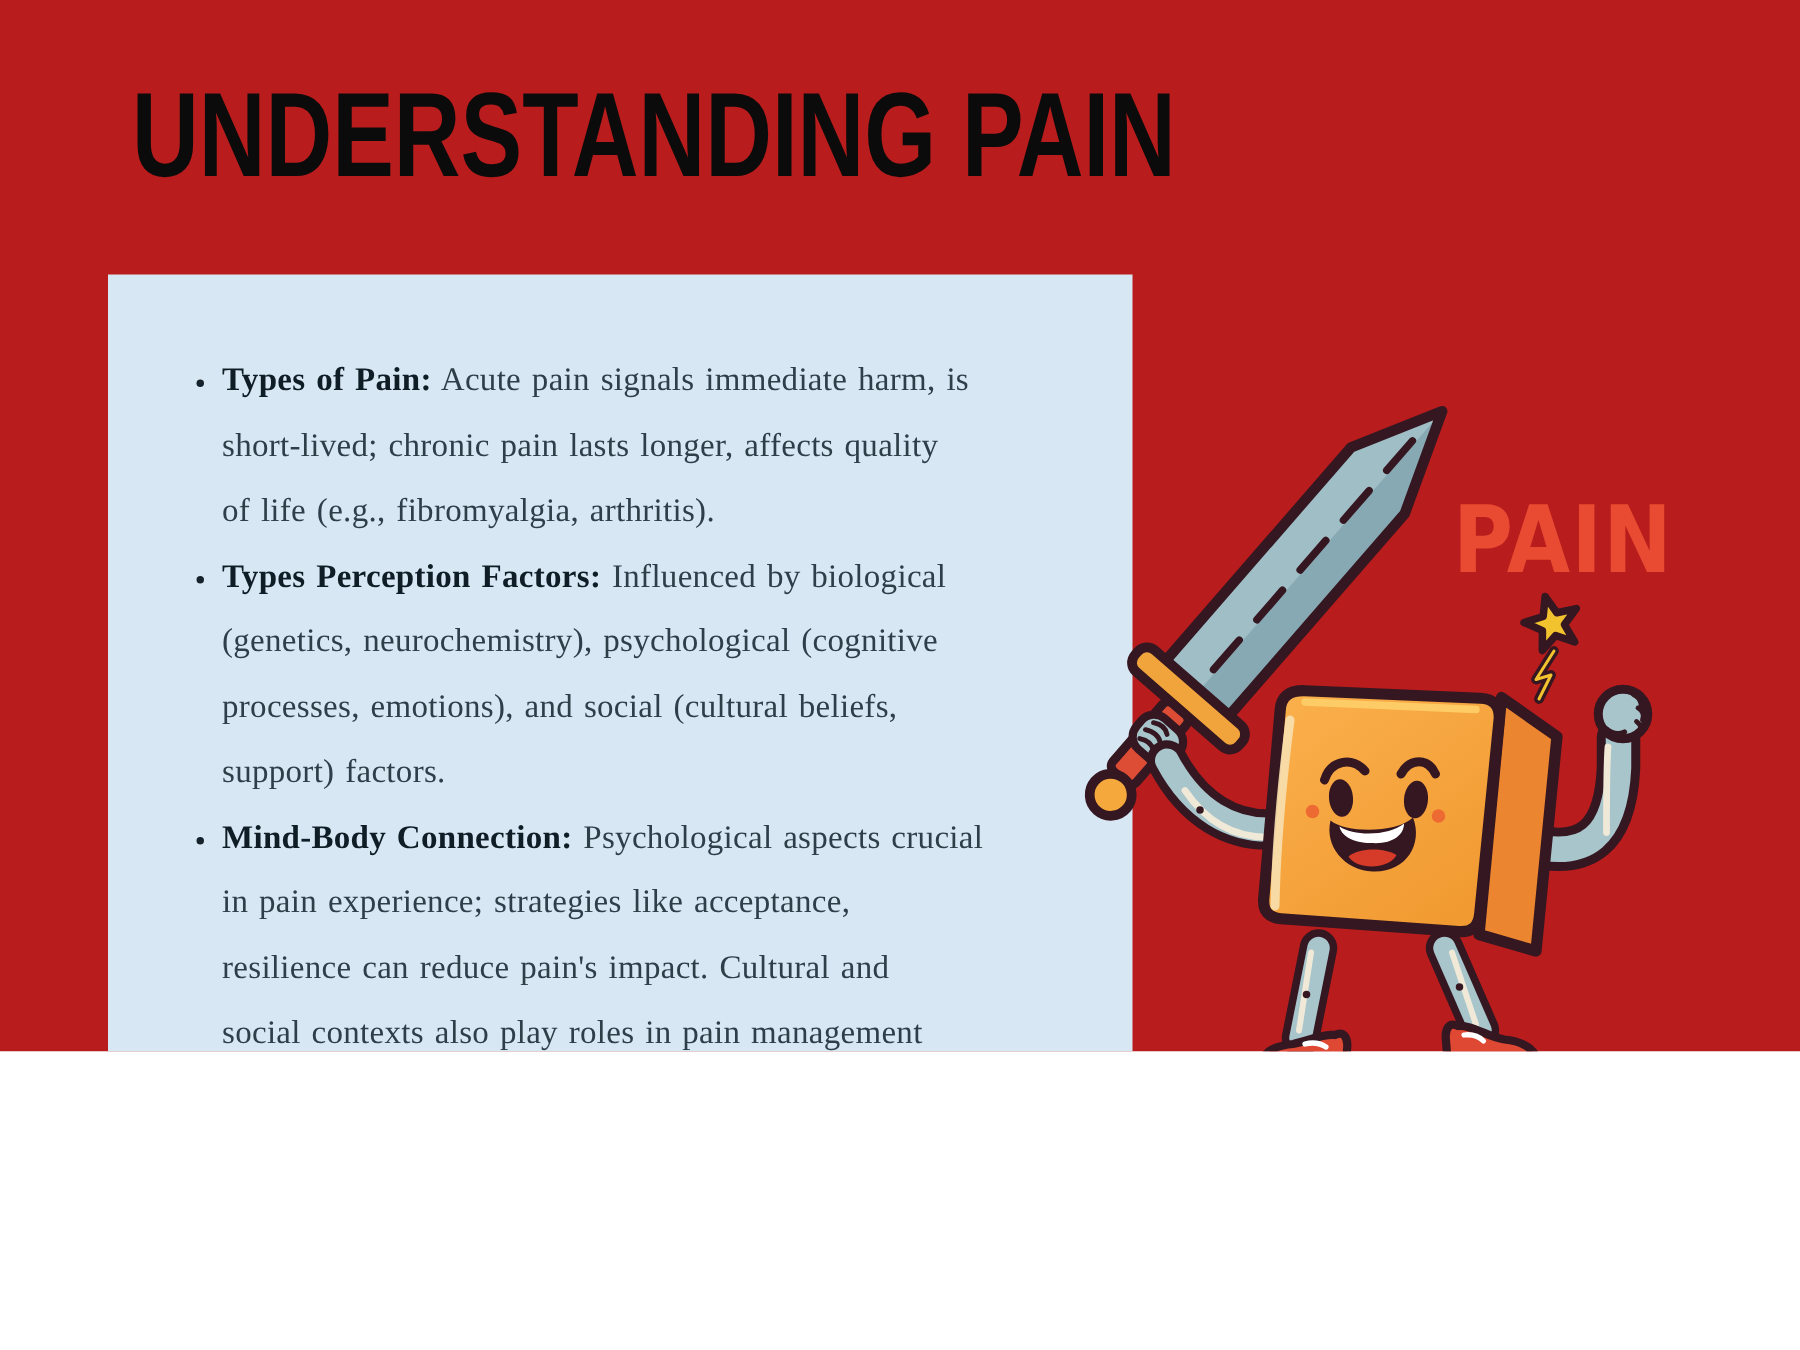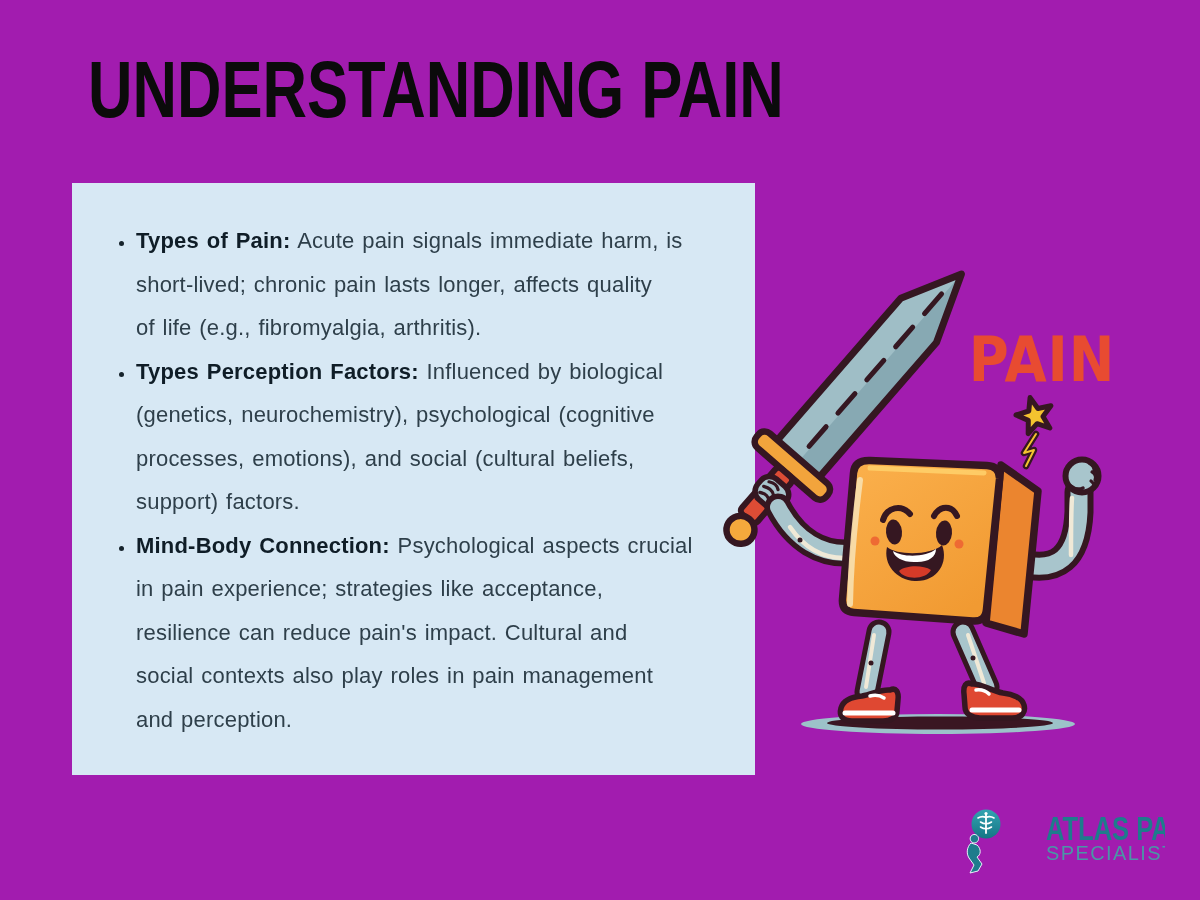--- a/index.html
+++ b/index.html
@@ -1,31 +1,31 @@
 <!DOCTYPE html>
 <html><head>
 <meta charset="utf-8">
 <style>
   html,body { margin:0; padding:0; }
   .page {
-    position:relative; width:1200px; height:900px;
-    background:#a21caf; overflow:hidden;
+    position:relative; width:1200px; height:701px;
+    background:#b91c1c; overflow:hidden;
     font-family:"Liberation Sans", sans-serif;
   }
   .title {
     position:absolute; left:88px; top:50px;
     font-size:80px; font-weight:800; color:#0b0b0b;
     letter-spacing:0px; white-space:nowrap; line-height:1;
     transform:scaleX(0.77); transform-origin:left top;
   }
   .textbox {
     position:absolute; left:72px; top:183px; width:683px; height:592px;
     background:#d7e8f4;
   }
-  .textbox ul { margin:0; padding:36px 10px 0 64px; list-style:disc; }
+  .textbox ul { margin:12px; padding:36px 10px 0 64px; list-style:disc;font-family:Liberation Serif, serif; }
   .textbox li {
     font-size:22px; line-height:43.5px; color:#2e3f4a;
     letter-spacing:0.2px; word-spacing:1.5px;
   }
   .textbox li::marker { color:#16232c; font-size:0.8em; }
   .textbox li strong { color:#0f1d27; font-weight:700; }
   .illustration { position:absolute; left:720px; top:260px; }
   .logo { position:absolute; left:965px; top:803px; }
 </style>
 </head>

